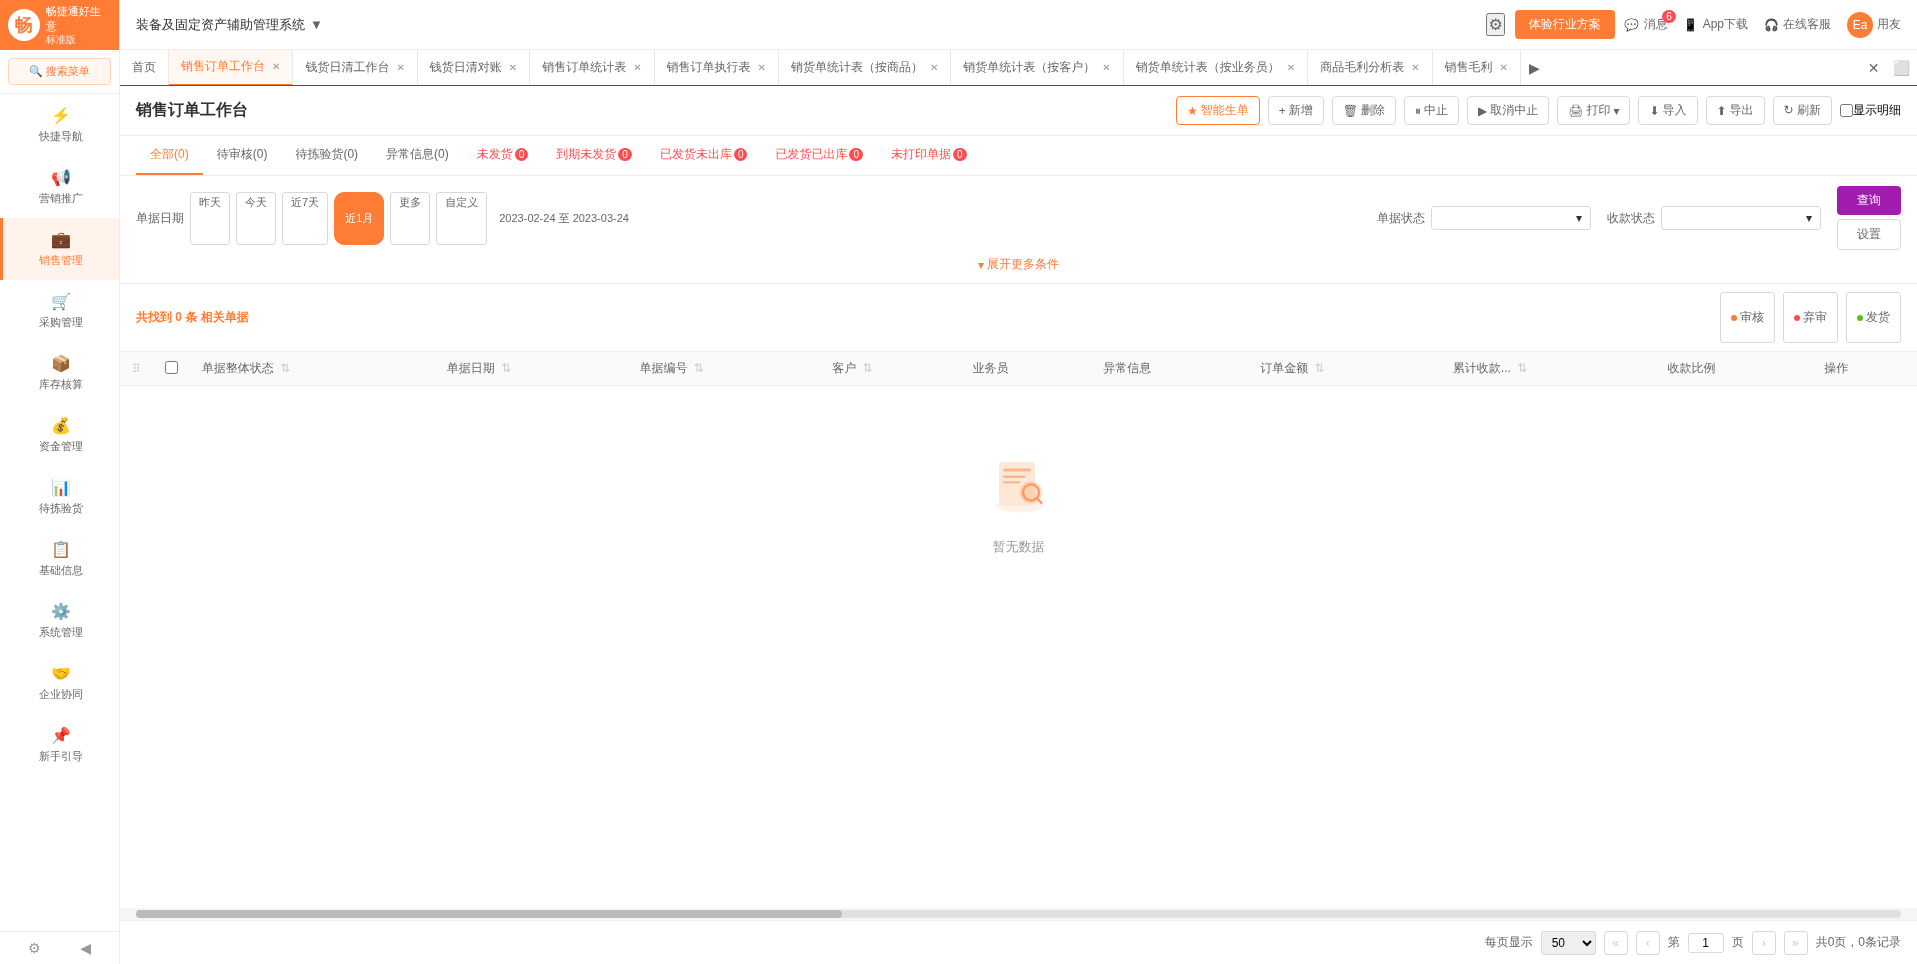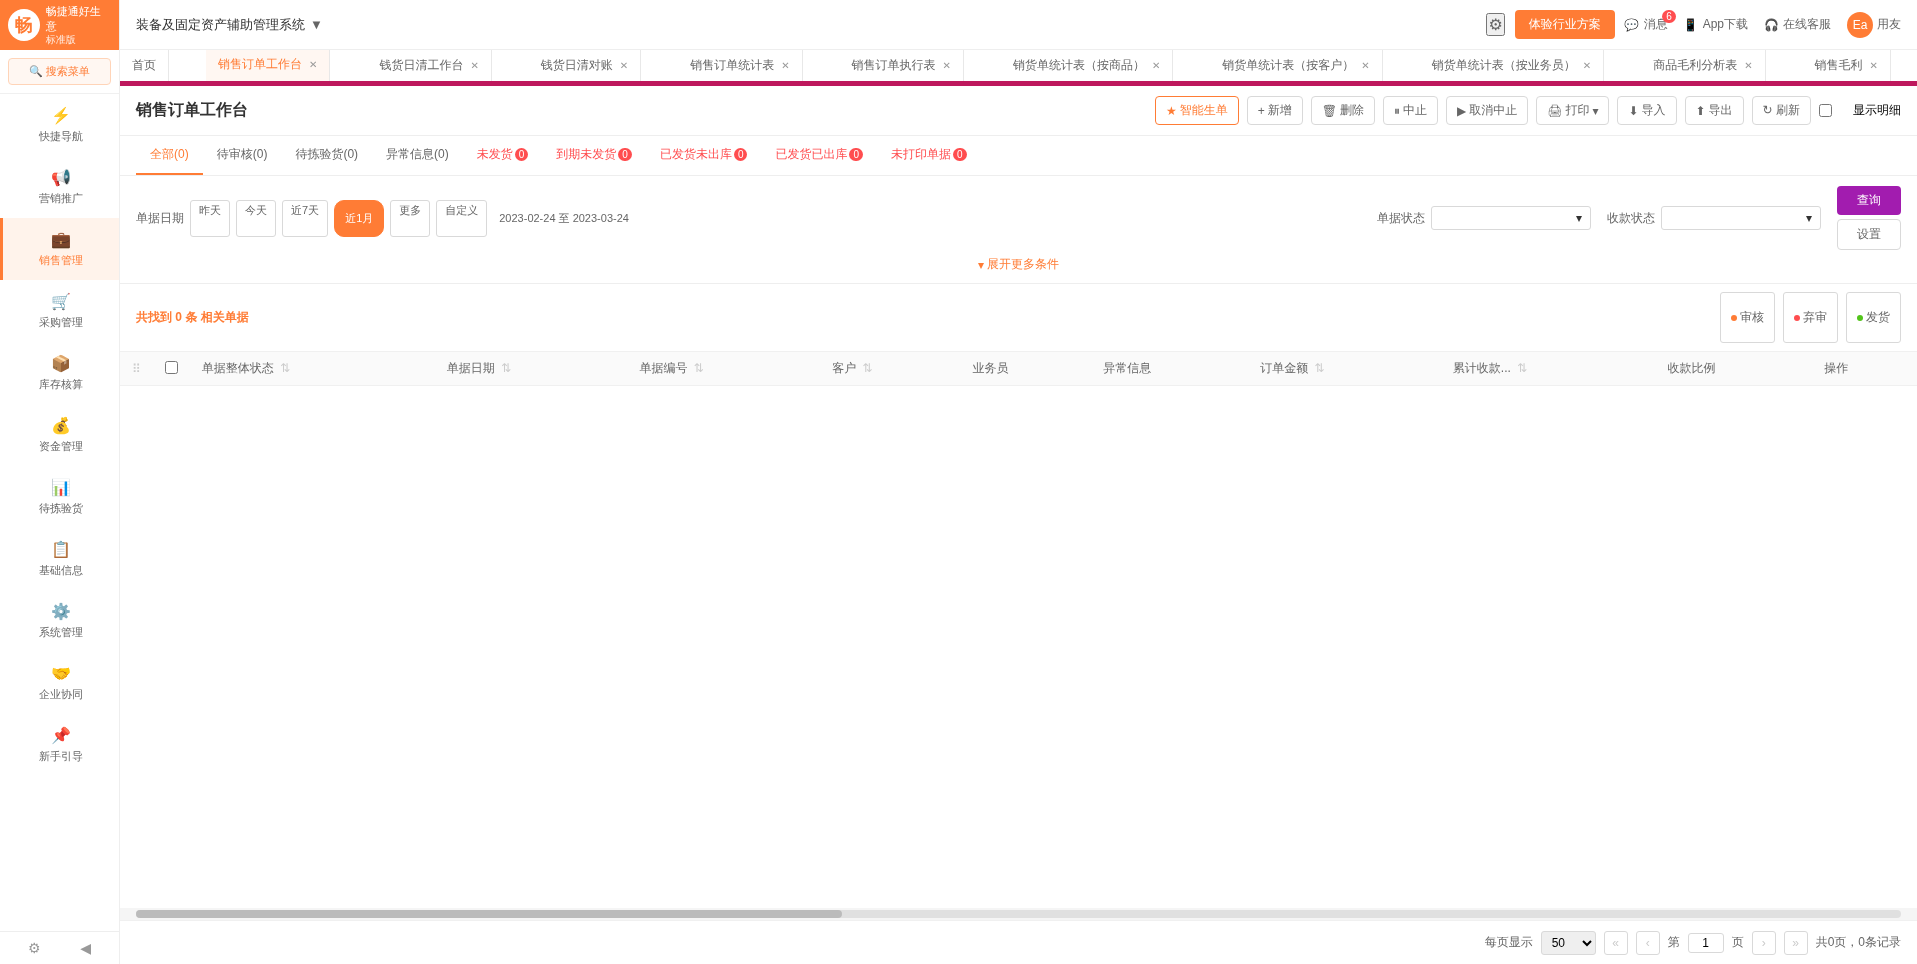--- a/index.html
+++ b/index.html
@@ -26,21 +26,21 @@
     .topbar-title { font-size: 13px; color: #333; flex: 1; display: flex; align-items: center; gap: 5px; }
     .topbar-dropdown { color: #666; cursor: pointer; }
     .topbar-settings-btn { color: #666; cursor: pointer; font-size: 16px; }
     .topbar-industry-btn { background: #ff7c35; color: #fff; border: none; border-radius: 4px; padding: 6px 14px; cursor: pointer; font-size: 12px; }
     .topbar-right { display: flex; align-items: center; gap: 16px; margin-left: auto; }
     .topbar-right-item { display: flex; align-items: center; gap: 4px; color: #666; cursor: pointer; font-size: 12px; position: relative; }
     .badge { background: #ff4d4f; color: #fff; border-radius: 10px; font-size: 10px; padding: 1px 4px; position: absolute; top: -6px; right: -8px; }
     .avatar { width: 26px; height: 26px; background: #ff7c35; border-radius: 50%; display: flex; align-items: center; justify-content: center; color: #fff; font-size: 12px; }
 
     
-    .tabs-bar { height: 36px; background: #fff; border-bottom: 5px solid #be185d; display: flex; align-items: center; overflow: hidden; gap: 37px; }
+    .tabs-bar { height: 36px; background: #fff; border-bottom: 1px solid #be185d; display: flex; align-items: center; overflow: hidden; }
     .tab-item { height: 36px; padding: 0 12px; display: flex; align-items: center; gap: 5px; cursor: pointer; font-size: 12px; color: #666; border-right: 1px solid #e8e8e8; white-space: nowrap; flex-shrink: 0; }
     .tab-item.active { background: #fff7f2; color: #ff7c35; border-bottom: 2px solid #ff7c35; }
     .tab-item .tab-close { color: #999; font-size: 10px; margin-left: 2px; }
     .tabs-more { padding: 0 8px; cursor: pointer; color: #666; font-size: 14px; }
     .tabs-actions { display: flex; align-items: center; gap: 2px; margin-left: auto; }
     .tabs-action-btn { padding: 4px 6px; color: #666; cursor: pointer; font-size: 14px; }
 
     
     .content { flex: 1; display: flex; flex-direction: column; overflow: hidden; padding: 0; background: #f5f5f5; }
 
@@ -58,21 +58,21 @@
     .sub-tab.active { color: #ff7c35; border-bottom: 2px solid #ff7c35; }
     .sub-tab .count-badge { background: #ff4d4f; color: #fff; border-radius: 10px; font-size: 10px; padding: 1px 4px; margin-left: 2px; }
 
     
     .filter-bar { background: #fff; padding: 10px 16px; border-bottom: 1px solid #eee; }
     .filter-row { display: flex; align-items: center; gap: 16px; }
     .filter-item { display: flex; align-items: center; gap: 6px; font-size: 12px; color: #333; }
     .filter-label { color: #666; white-space: nowrap; }
     .filter-date-btns { display: flex; gap: 6px; }
     .filter-date-btn { padding: 2px 8px; border: 1px solid #d9d9d9; border-radius: 3px; cursor: pointer; color: #666; background: #fff; font-size: 11px; }
-    .filter-date-btn.active { background: #ff7c35; color: #fff; border-color: #ff7c35; border-radius: 10px; padding: 10px 10px; }
+    .filter-date-btn.active { background: #ff7c35; color: #fff; border-color: #ff7c35; border-radius: 10px; padding: 18px 10px; }
     .filter-date-range { color: #666; font-size: 11px; margin-left: 6px; }
     .filter-select { border: 1px solid #d9d9d9; border-radius: 3px; padding: 4px 8px; font-size: 12px; color: #333; background: #fff; width: 160px; cursor: pointer; display: flex; align-items: center; justify-content: space-between; }
     .filter-expand { color: #ff7c35; cursor: pointer; font-size: 12px; display: flex; align-items: center; gap: 3px; justify-content: center; padding: 6px 0 0; }
     .btn-query { background: #a21caf; color: #fff; border: none; border-radius: 4px; padding: 6px 20px; cursor: pointer; font-size: 12px; }
     .btn-set { background: #fff; border: 1px solid #d9d9d9; color: #666; border-radius: 4px; padding: 6px 16px; cursor: pointer; font-size: 12px; }
 
     
     .table-area { flex: 1; background: #fff; margin: 0; overflow: hidden; display: flex; flex-direction: column; }
     .table-toolbar { padding: 8px 16px; display: flex; align-items: center; justify-content: space-between; border-bottom: 1px solid #f0f0f0; }
     .table-count { font-size: 12px; color: #666; }
@@ -294,21 +294,21 @@
           <span>导入</span>
         </button>
         <button class="btn-action">
           <span>⬆</span>
           <span>导出</span>
         </button>
         <button class="btn-refresh">
           <span>↻</span>
           <span>刷新</span>
         </button>
-        <label style="display:flex;align-items:center;gap:21px;cursor:pointer;">
+        <label style="display:flex;align-items:center;gap:0;cursor:pointer;">
           <input type="checkbox" style="">
           <span>显示明细</span>
         </label>
       </div>
     </div>
 
     <div class="sub-tabs">
       <div class="sub-tab active">
         <span>全部</span>(<span>0</span>)
       </div>
@@ -446,20 +446,33 @@
               </th>
               <th>
                 <span>操作</span>
               </th>
             </tr>
           </thead>
           <tbody>
           </tbody>
         </table>
 
+        <div class="empty-state">
+          <svg class="empty-icon" viewBox="0 0 100 100" xmlns="http://www.w3.org/2000/svg">
+            <ellipse cx="50" cy="75" rx="30" ry="8" fill="#fde8d8" opacity="0.5"></ellipse>
+            <rect x="25" y="20" width="45" height="55" rx="5" fill="#fde8d8"></rect>
+            <rect x="30" y="28" width="35" height="4" rx="2" fill="#f9b68a"></rect>
+            <rect x="30" y="37" width="28" height="3" rx="1.5" fill="#f9b68a"></rect>
+            <rect x="30" y="44" width="22" height="3" rx="1.5" fill="#f9b68a"></rect>
+            <circle cx="65" cy="58" r="14" fill="#ff9a5c" opacity="0.3"></circle>
+            <circle cx="65" cy="58" r="10" fill="none" stroke="#ff9a5c" stroke-width="3"></circle>
+            <line x1="72" y1="65" x2="78" y2="71" stroke="#ff9a5c" stroke-width="3" stroke-linecap="round"></line>
+          </svg>
+          <span>暂无数据</span>
+        </div>
       </div>
     </div>
 
     <div class="scrollbar-row">
       <div class="scrollbar-inner">
         <div class="scrollbar-thumb"></div>
       </div>
     </div>
 
     <div class="pagination">

